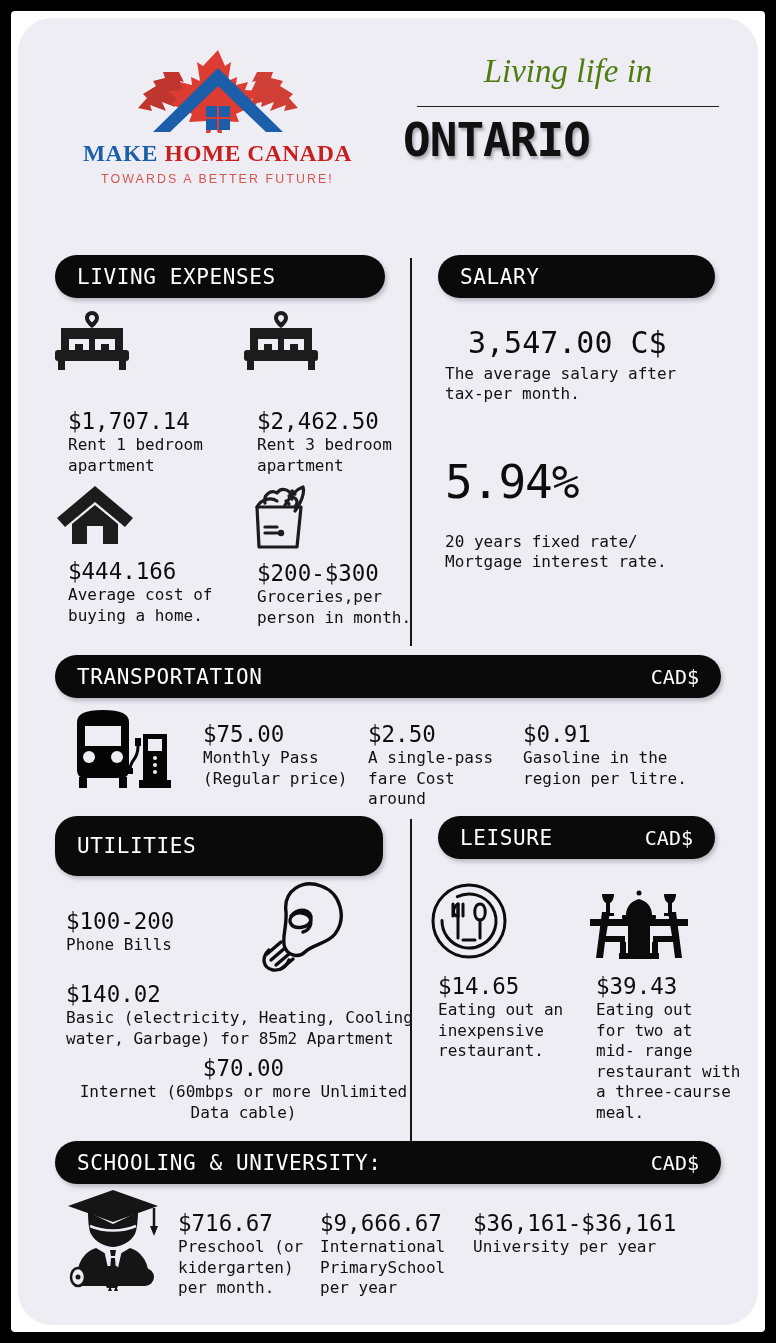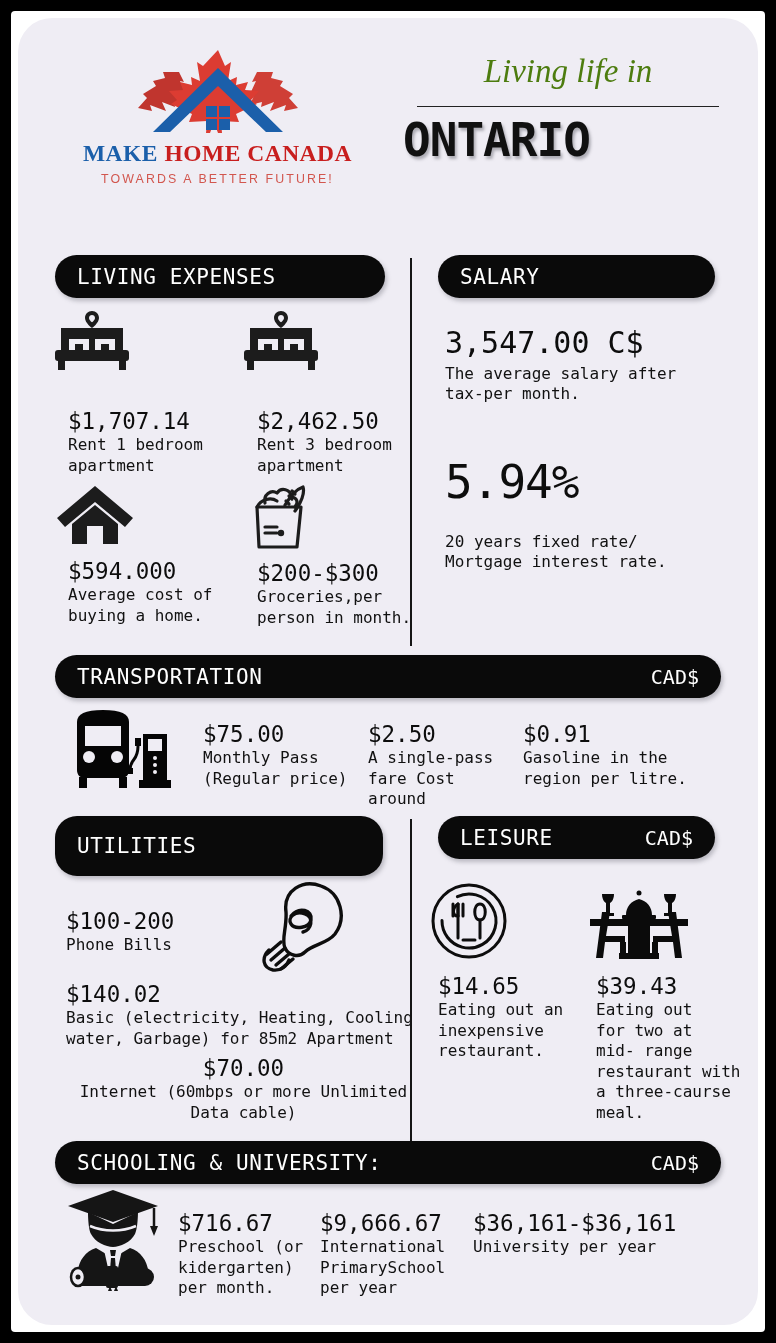--- a/index.html
+++ b/index.html
@@ -112,20 +112,21 @@
     font-size: 16px;
     color: #111;
     line-height: 1.28;
     white-space: pre-line;
   }
   .big-amount {
     font-family: "DejaVu Sans Mono", monospace;
     font-size: 30px;
     color: #0d0d0d;
     white-space: nowrap;
+    margin-left: 23px;
   }
   .huge-amount {
     font-family: "DejaVu Sans Mono", monospace;
     font-size: 46px;
     color: #0d0d0d;
     white-space: nowrap;
     letter-spacing: -1px;
   }
 
   .vrule { position: absolute; width: 2px; background: #151515; }
@@ -217,21 +218,21 @@
 apartment</div>
   </div>
 
   <div class="abs" style="left:38px; top:466px;">
     <svg class="icon" width="78" height="62" viewBox="0 0 78 62" xmlns="http://www.w3.org/2000/svg" fill="#1c1c1c">
       <path d="M39 2 L77 34 L69 43 L39 18 L9 43 L1 34 Z"></path>
       <path d="M16 40 L39 21 L62 40 L62 60 L47 60 L47 42 L31 42 L31 60 L16 60 Z"></path>
     </svg>
   </div>
   <div class="abs" style="left:50px; top:540px;">
-    <div class="amount">$594.000</div>
+    <div class="amount">$444.166</div>
     <div class="desc">Average cost of
 buying a home.</div>
   </div>
 
   <div class="abs" style="left:227px; top:461px;">
     <svg class="icon" width="70" height="72" viewBox="0 0 70 72" xmlns="http://www.w3.org/2000/svg" fill="none" stroke="#1c1c1c" stroke-width="3.2" stroke-linecap="round" stroke-linejoin="round">
       <path d="M12 28 L14 68 L52 68 L56 28 Z"></path>
       <path d="M12 28 C16 20 26 18 32 22"></path>
       <path d="M20 24 c-2 -8 6 -14 12 -10 c4 -6 14 -4 14 4 c6 0 8 6 4 10"></path>
       <path d="M40 26 c6 -10 12 -16 18 -18 c2 6 -2 16 -8 24"></path>

